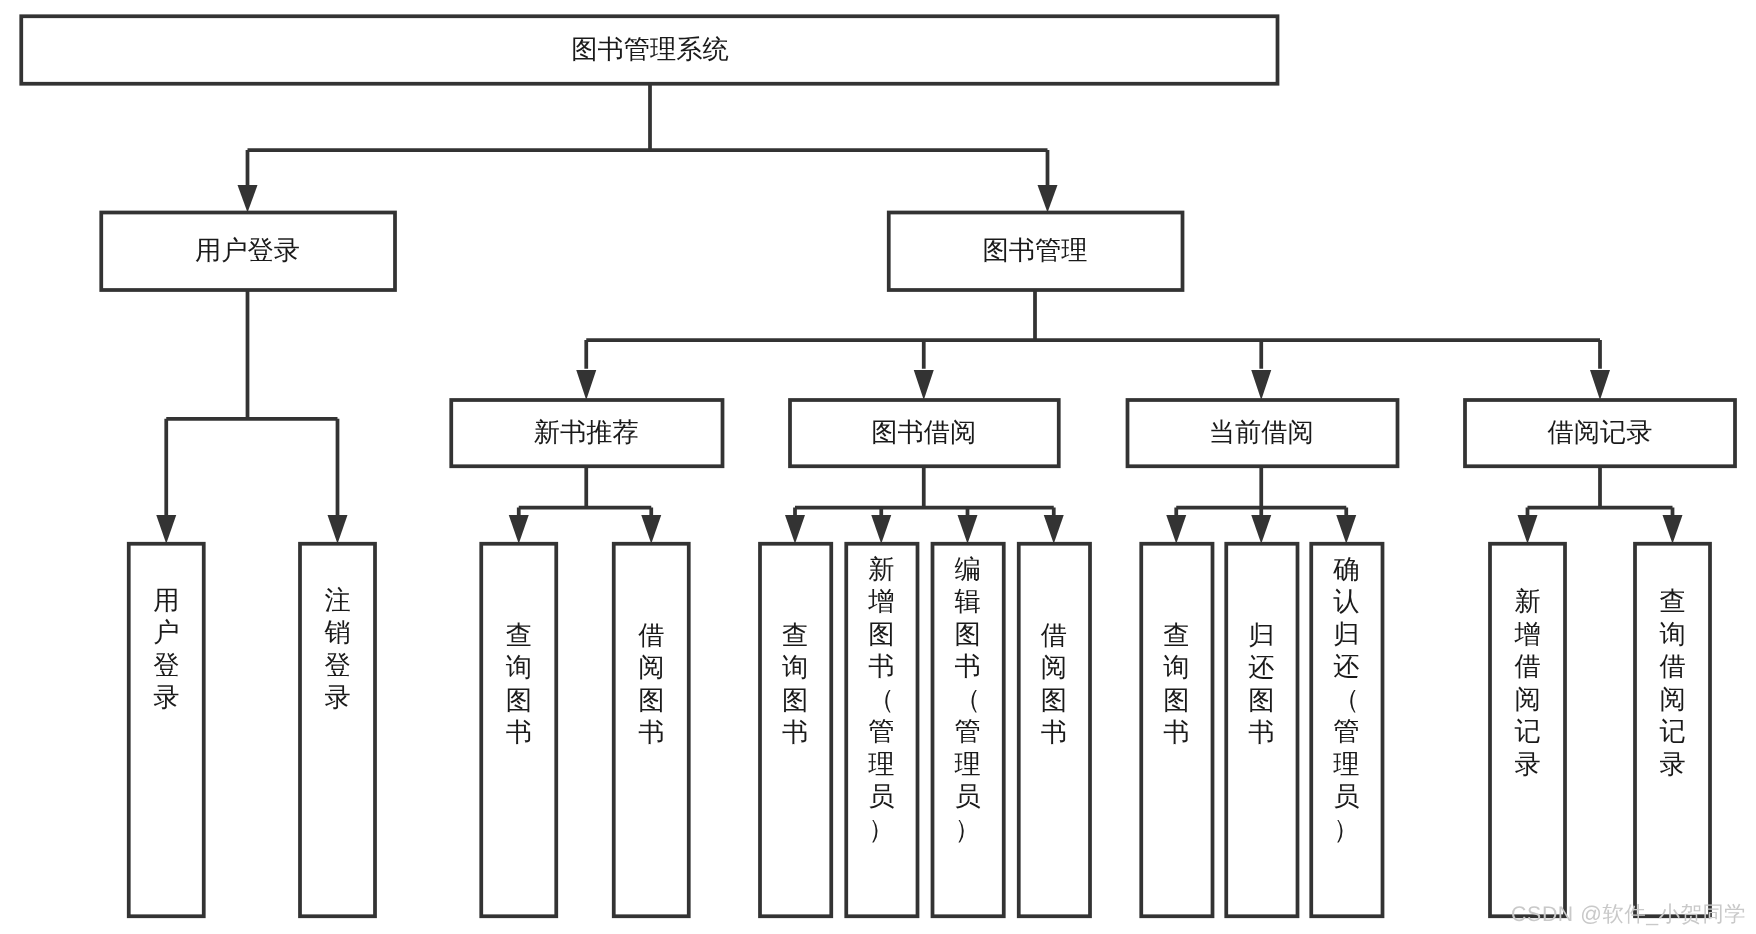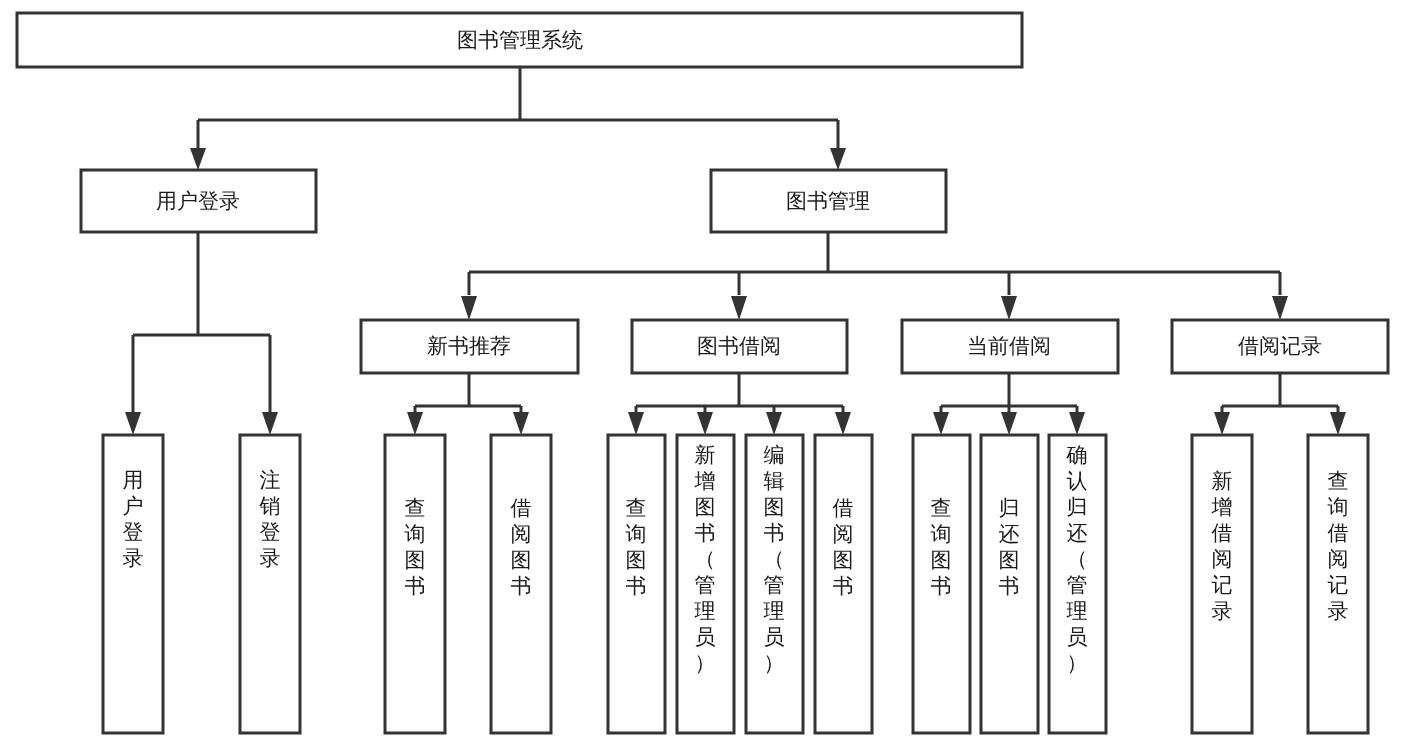--- a/index.html
+++ b/index.html
@@ -228,13 +228,14 @@
       <text class="node-label-vertical" x="1222" y="488"><tspan x="1222" dy="0">新</tspan><tspan x="1222" dy="26">增</tspan><tspan x="1222" dy="26">借</tspan><tspan x="1222" dy="26">阅</tspan><tspan x="1222" dy="26">记</tspan><tspan x="1222" dy="26">录</tspan></text>
     </g>
 
     <g>
       <rect class="node-box" x="1308" y="435" width="60" height="298"></rect>
       <text class="node-label-vertical" x="1338" y="488"><tspan x="1338" dy="0">查</tspan><tspan x="1338" dy="26">询</tspan><tspan x="1338" dy="26">借</tspan><tspan x="1338" dy="26">阅</tspan><tspan x="1338" dy="26">记</tspan><tspan x="1338" dy="26">录</tspan></text>
     </g>
 
   </svg>
 
+  <div class="watermark">CSDN @软件_小贺同学</div>
 </div>
 
 </body></html>

